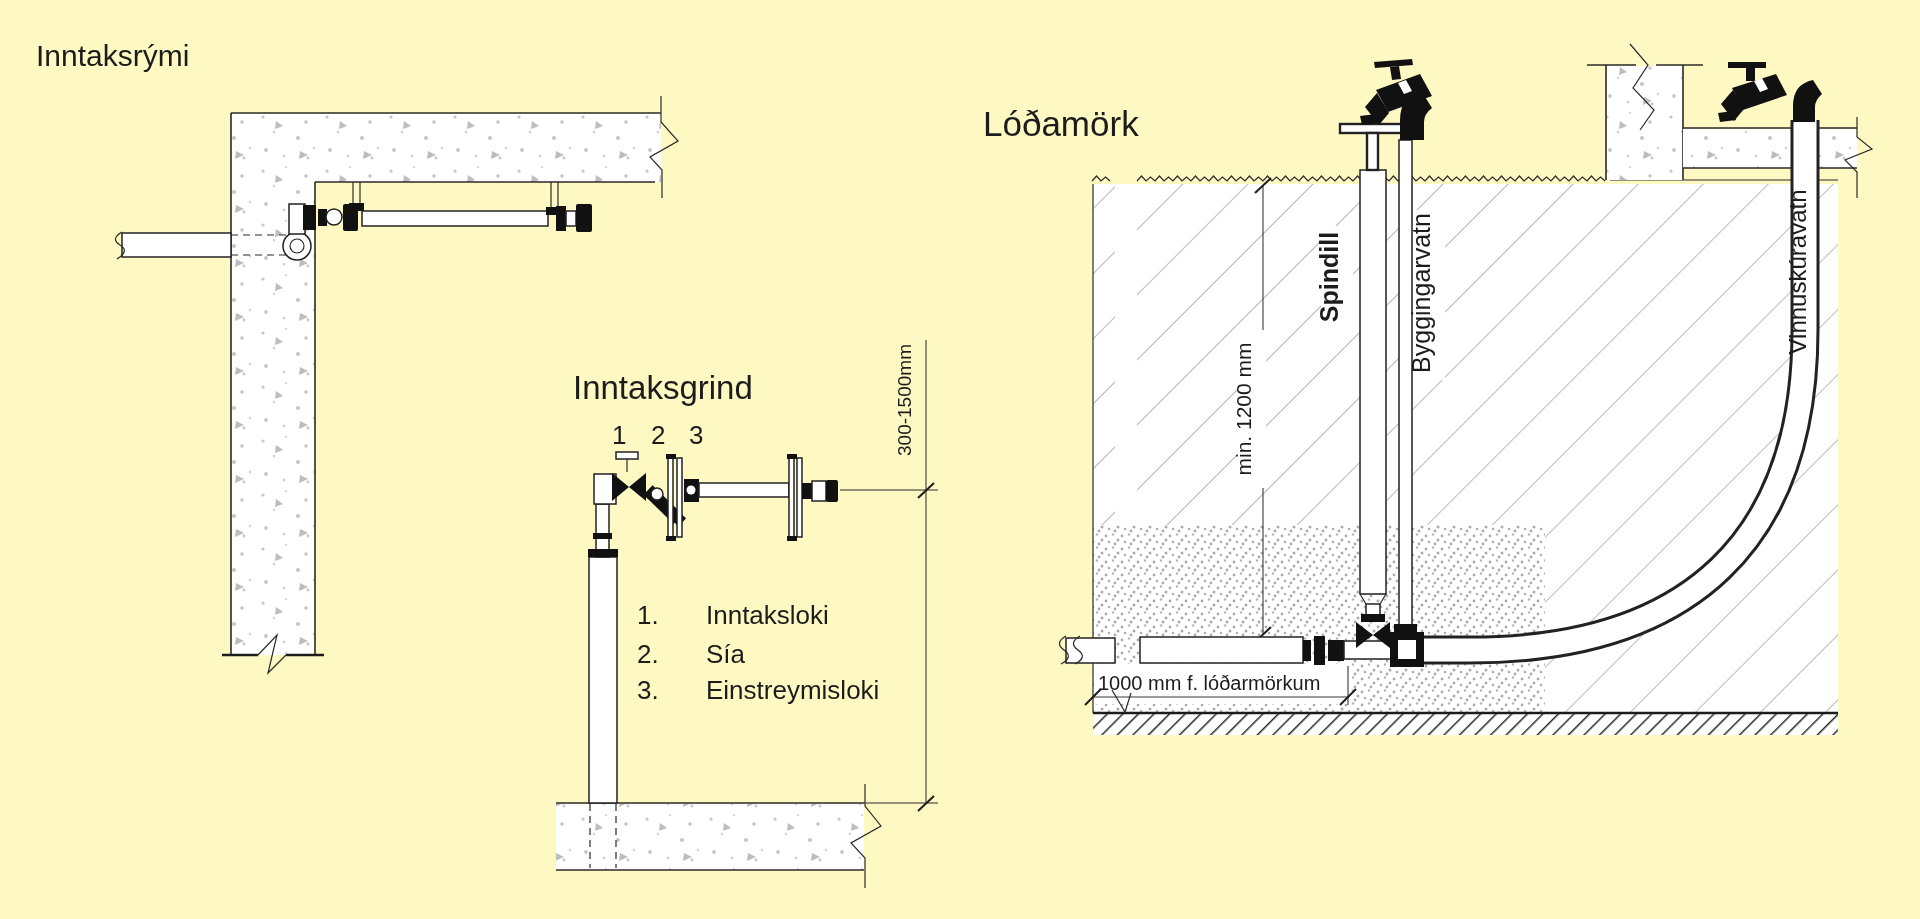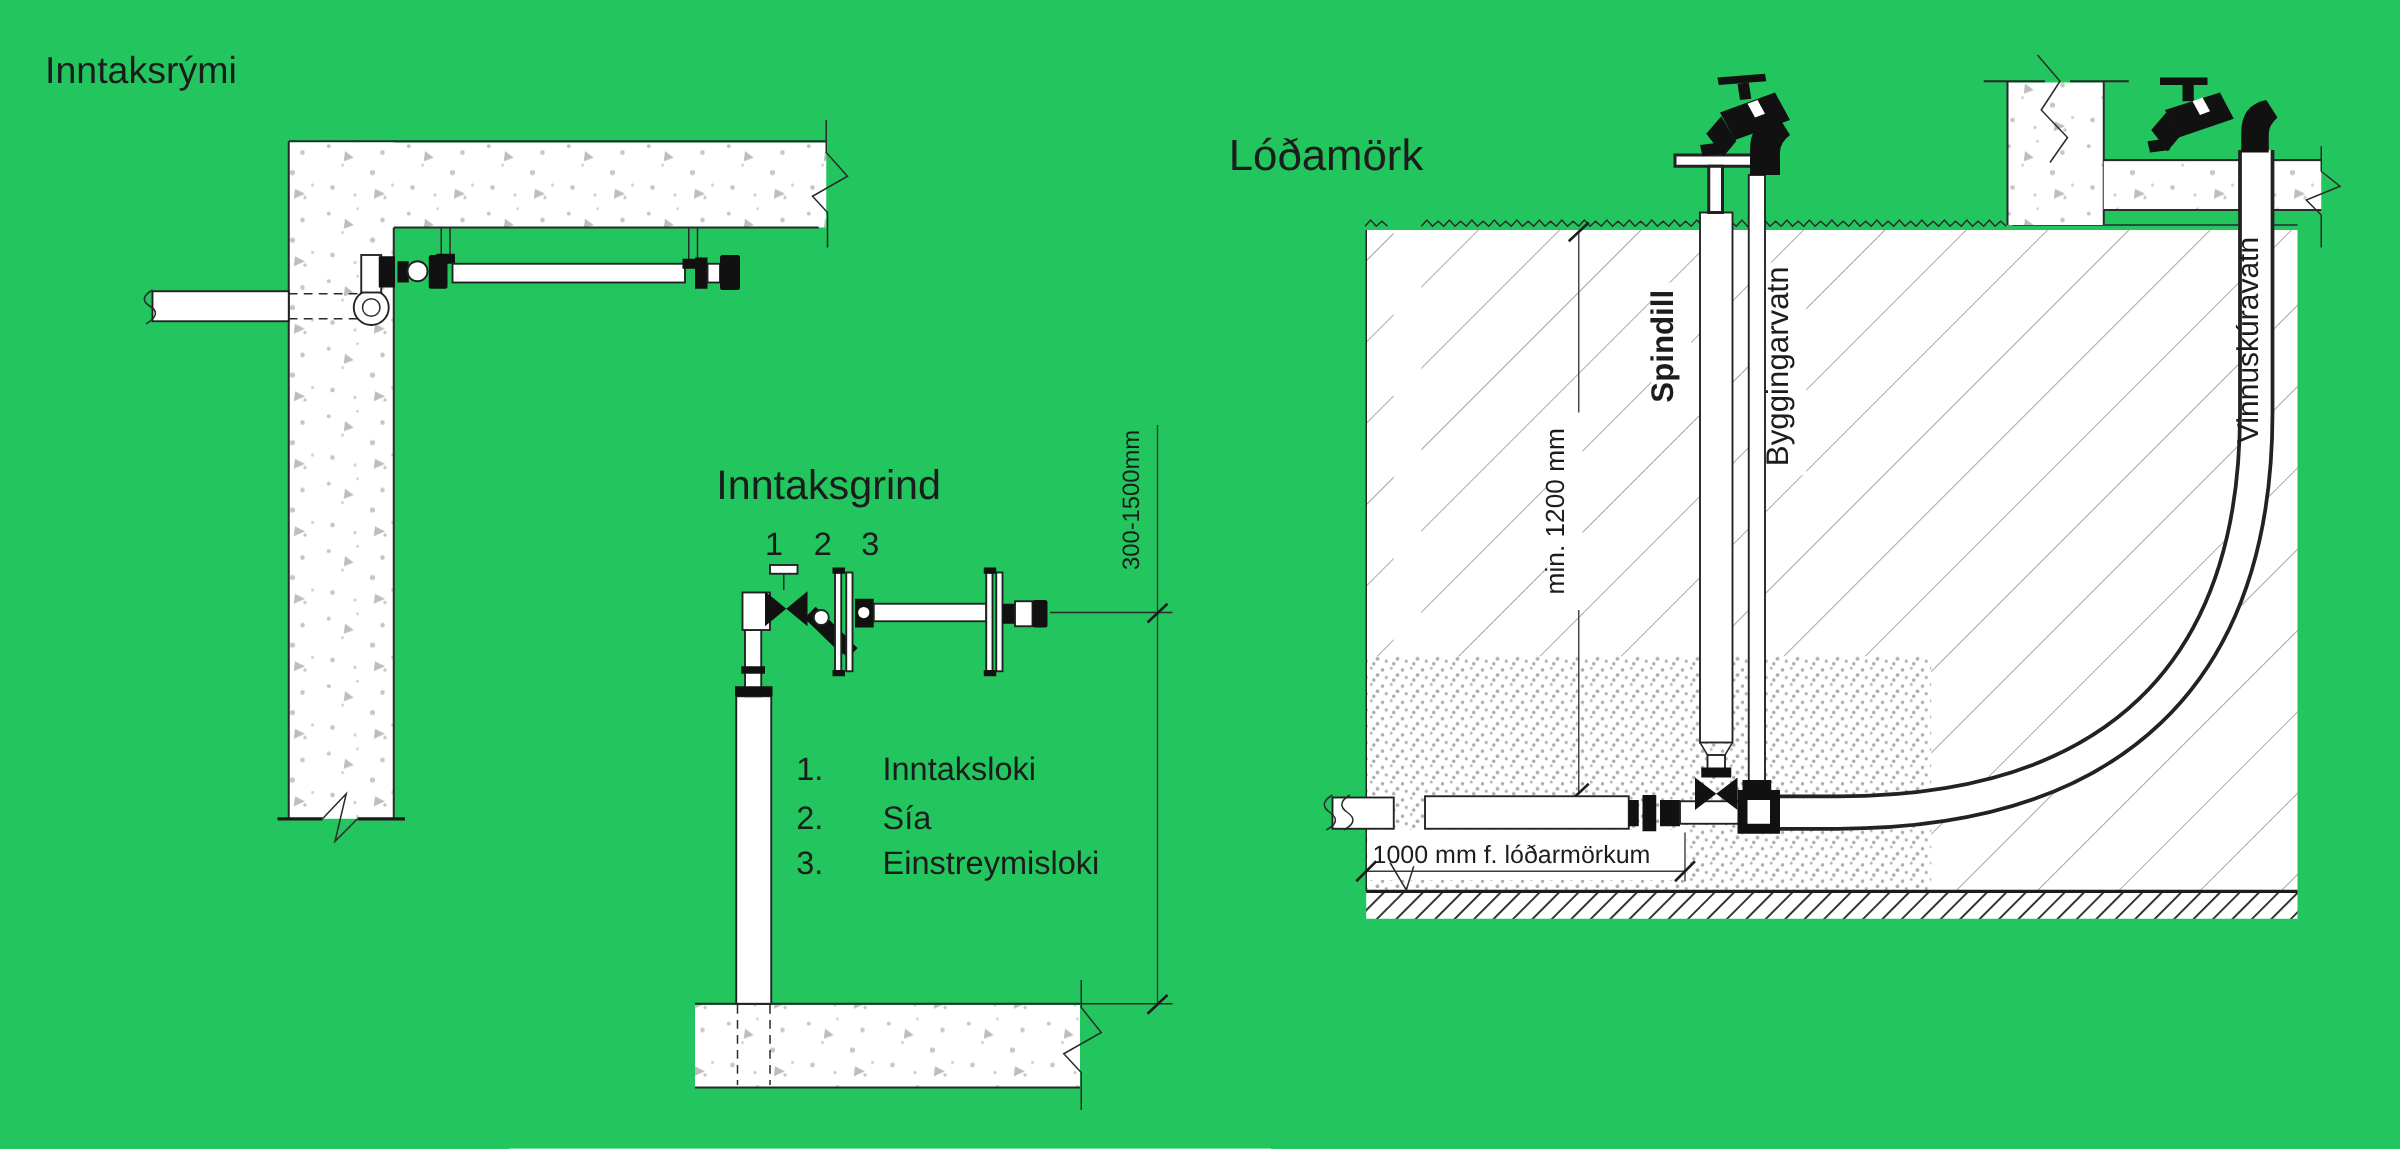--- a/index.html
+++ b/index.html
@@ -1,16 +1,16 @@
 <!DOCTYPE html>
 <html><head>
 <meta charset="utf-8">
 <style>
   html,body{margin:0;padding:0;background:#fff;}
-  #stage{position:relative;width:1920px;height:919px;background:#22c55e;overflow:hidden;
+  #stage{position:relative;width:1920px;height:919px;background:#fef9c3;overflow:hidden;
          font-family:"Liberation Sans","DejaVu Sans",sans-serif;}
   svg{position:absolute;left:0;top:0;}
   text{fill:#1c1c1c;font-family:"Liberation Sans","DejaVu Sans",sans-serif;}
   .thin{stroke:#2a2a2a;stroke-width:1.2;fill:none;}
   .med{stroke:#2a2a2a;stroke-width:1.6;fill:none;}
   .thick{stroke:#1c1c1c;stroke-width:2.6;fill:none;}
   .pipe{fill:#fff;stroke:#222;stroke-width:1.5;}
   .blk{fill:#111;stroke:none;}
   .dim{stroke:#3a3a3a;stroke-width:1.1;fill:none;}
   .tick{stroke:#1c1c1c;stroke-width:2;fill:none;}

